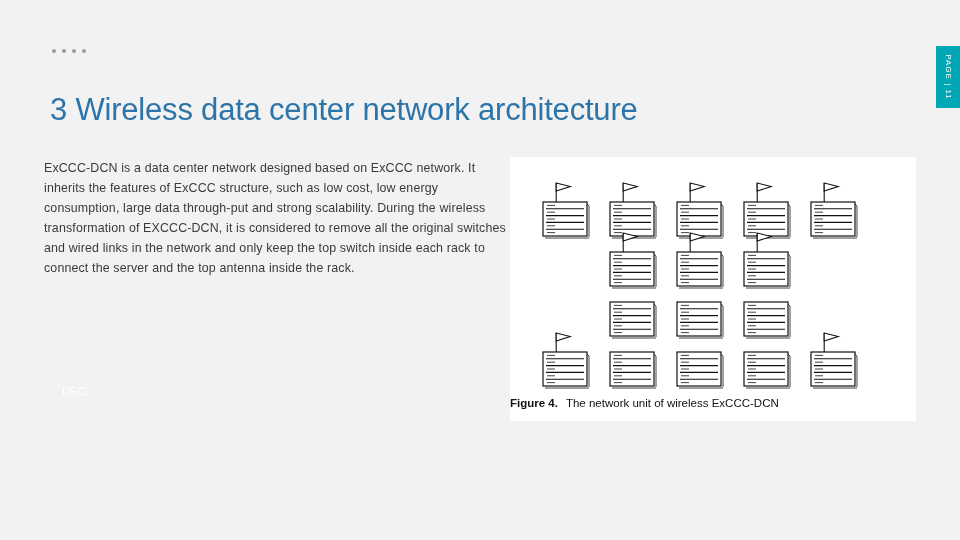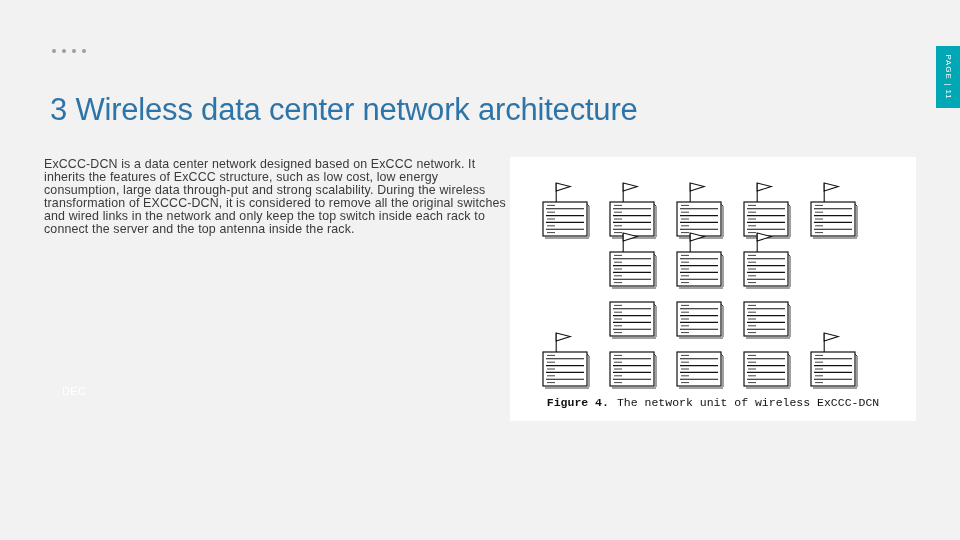--- a/index.html
+++ b/index.html
@@ -67,21 +67,21 @@
     font-size: 8px;
     letter-spacing: 1px;
   }
   
   .body-text {
     position: absolute;
     left: 44px;
     top: 158px;
     width: 466px;
     font-size: 12.4px;
-    line-height: 13px;
+    line-height: 20px;
     color: #3a3a3a;
     letter-spacing: 0.15px;
   }
   
   .footer-word {
     position: absolute;
     left: 62px;
     top: 385px;
     font-size: 11px;
     color: #ffffff;
@@ -100,22 +100,22 @@
     position: absolute;
     left: 0; top: 0;
     width: 406px;
     height: 232px;
   }
   .figure-caption {
     position: absolute;
     left: 0;
     bottom: 12px;
     width: 100%;
-    text-align: center;
-    font-family: Liberation Mono, monospace;
+    text-align: left;
+    font-family: Liberation Sans, sans-serif;
     font-size: 11.5px;
     color: #111111;
   }
   .figure-caption b { font-weight: bold; }
   .figure-caption .cap-sp { display: inline-block; width: 8px; }
 </style>
 </head>
 <body>
 
 <div class="slide">

